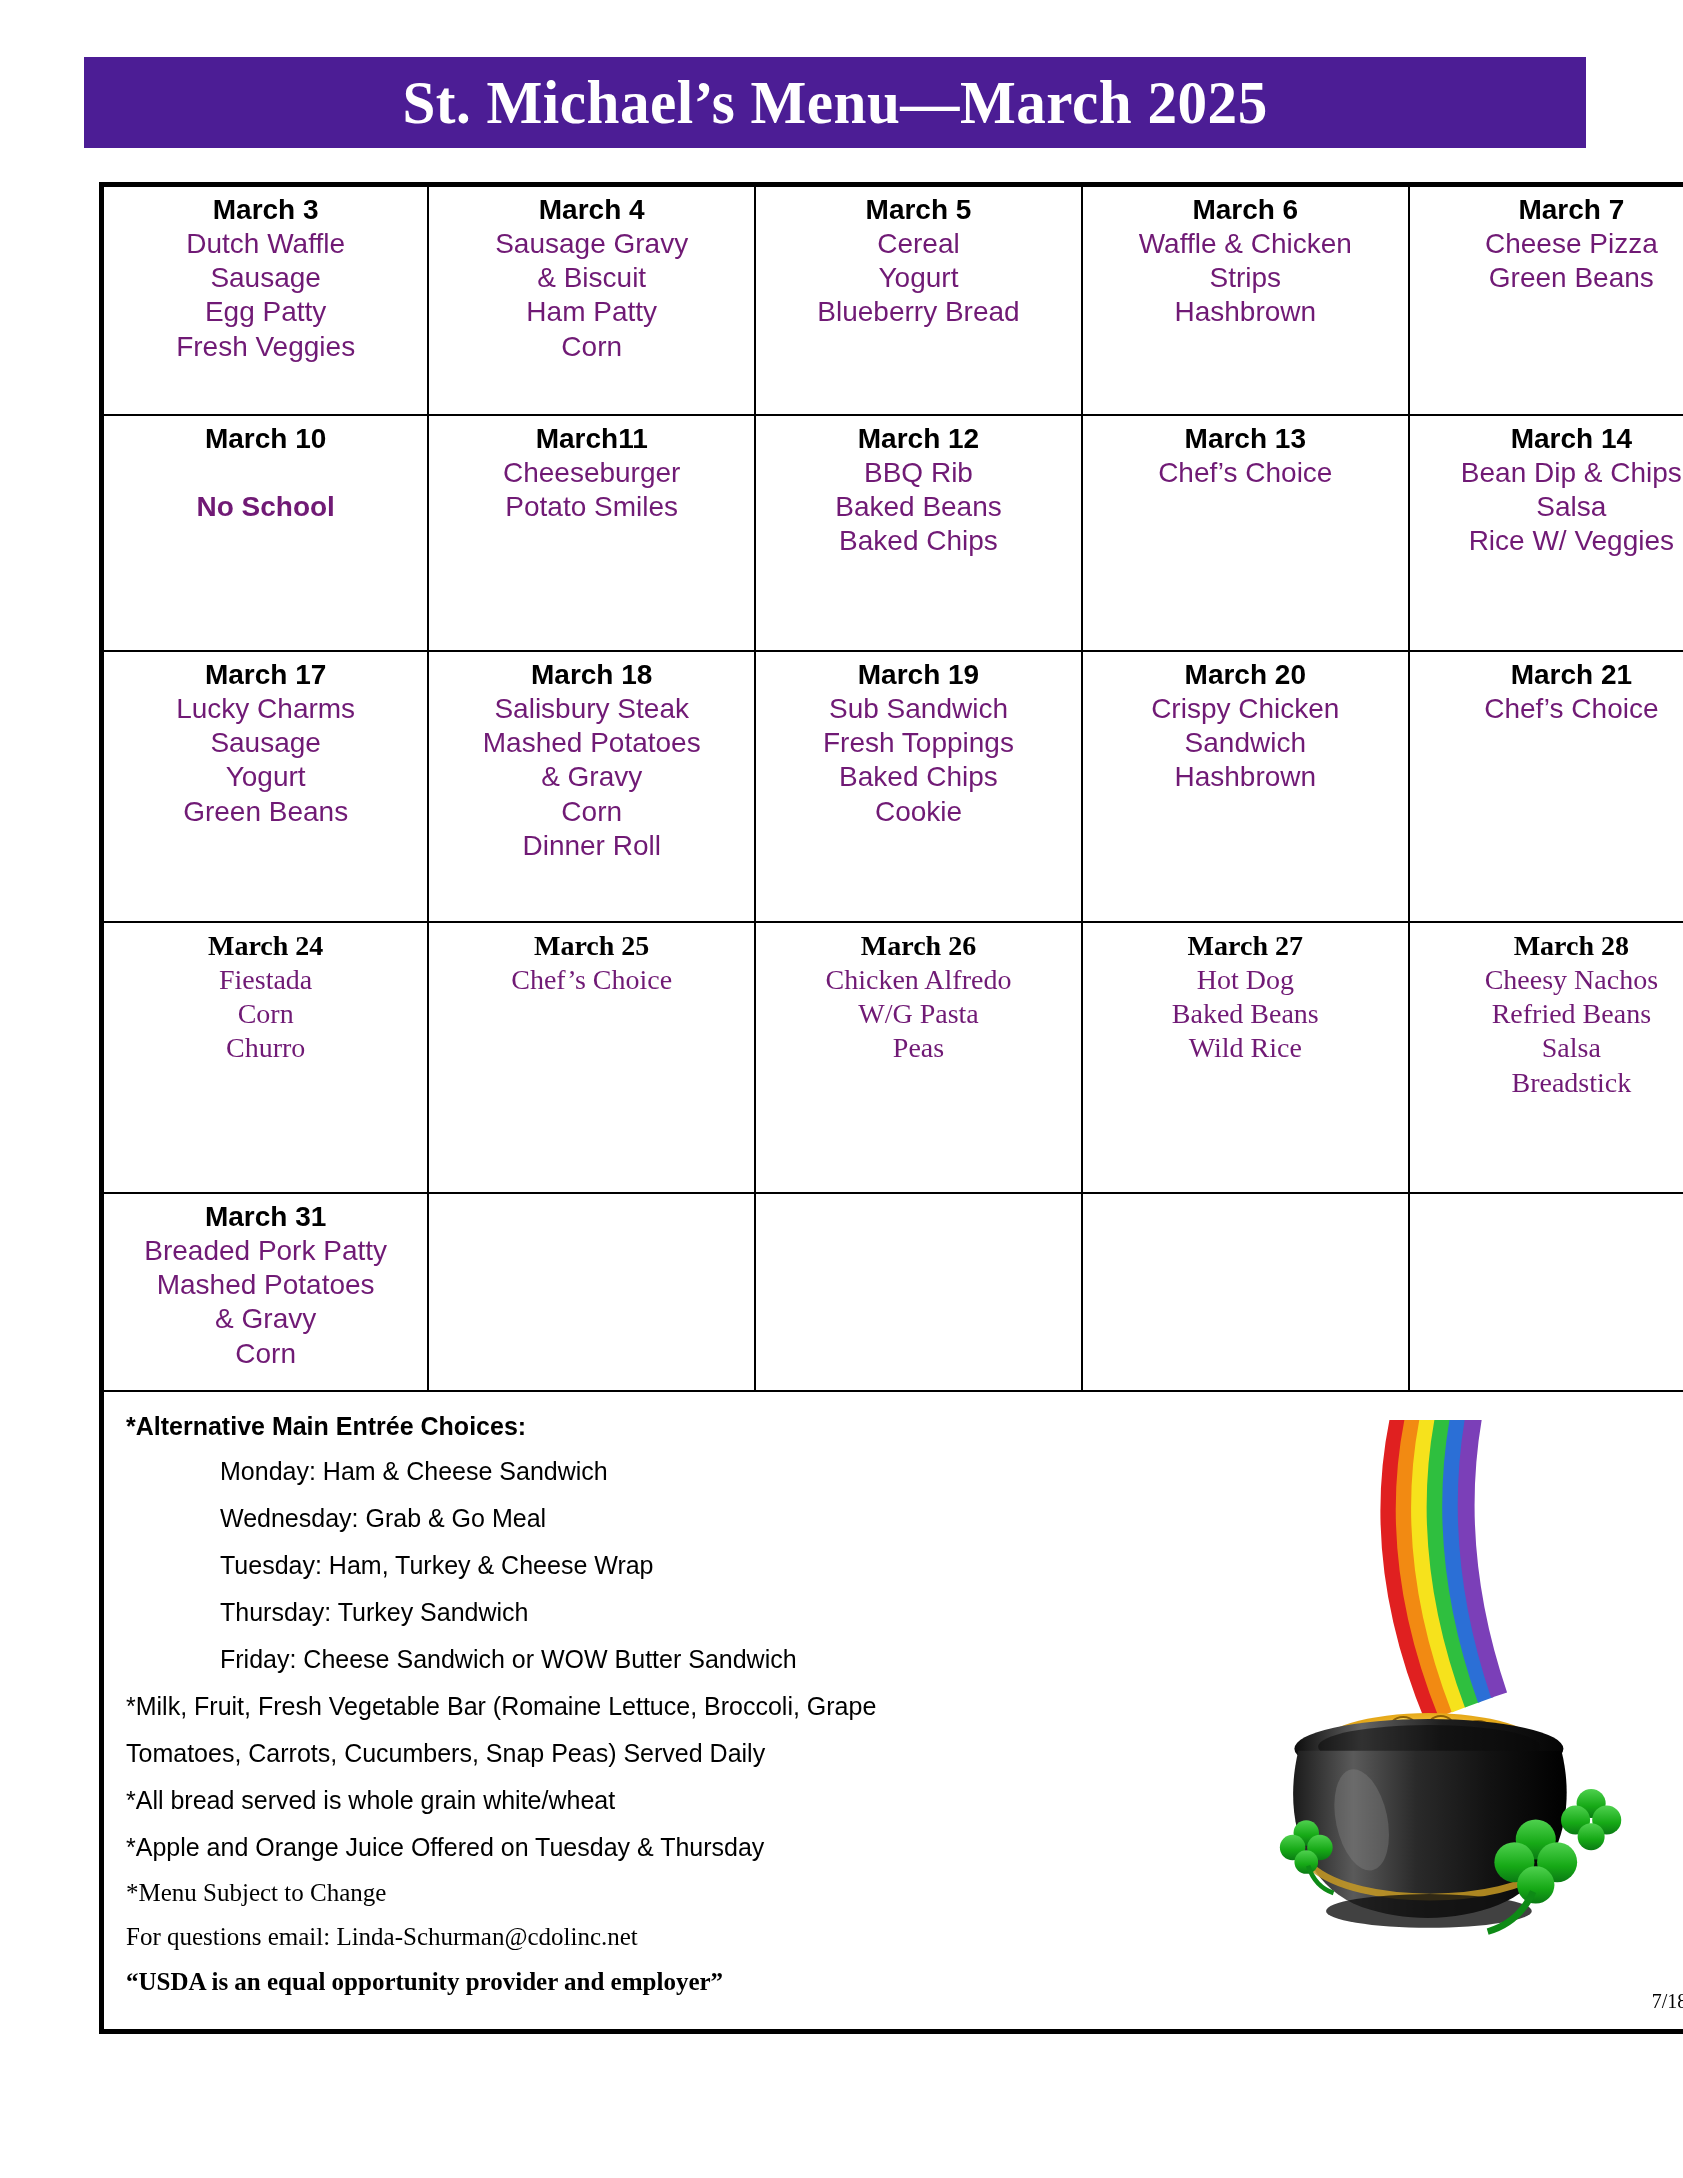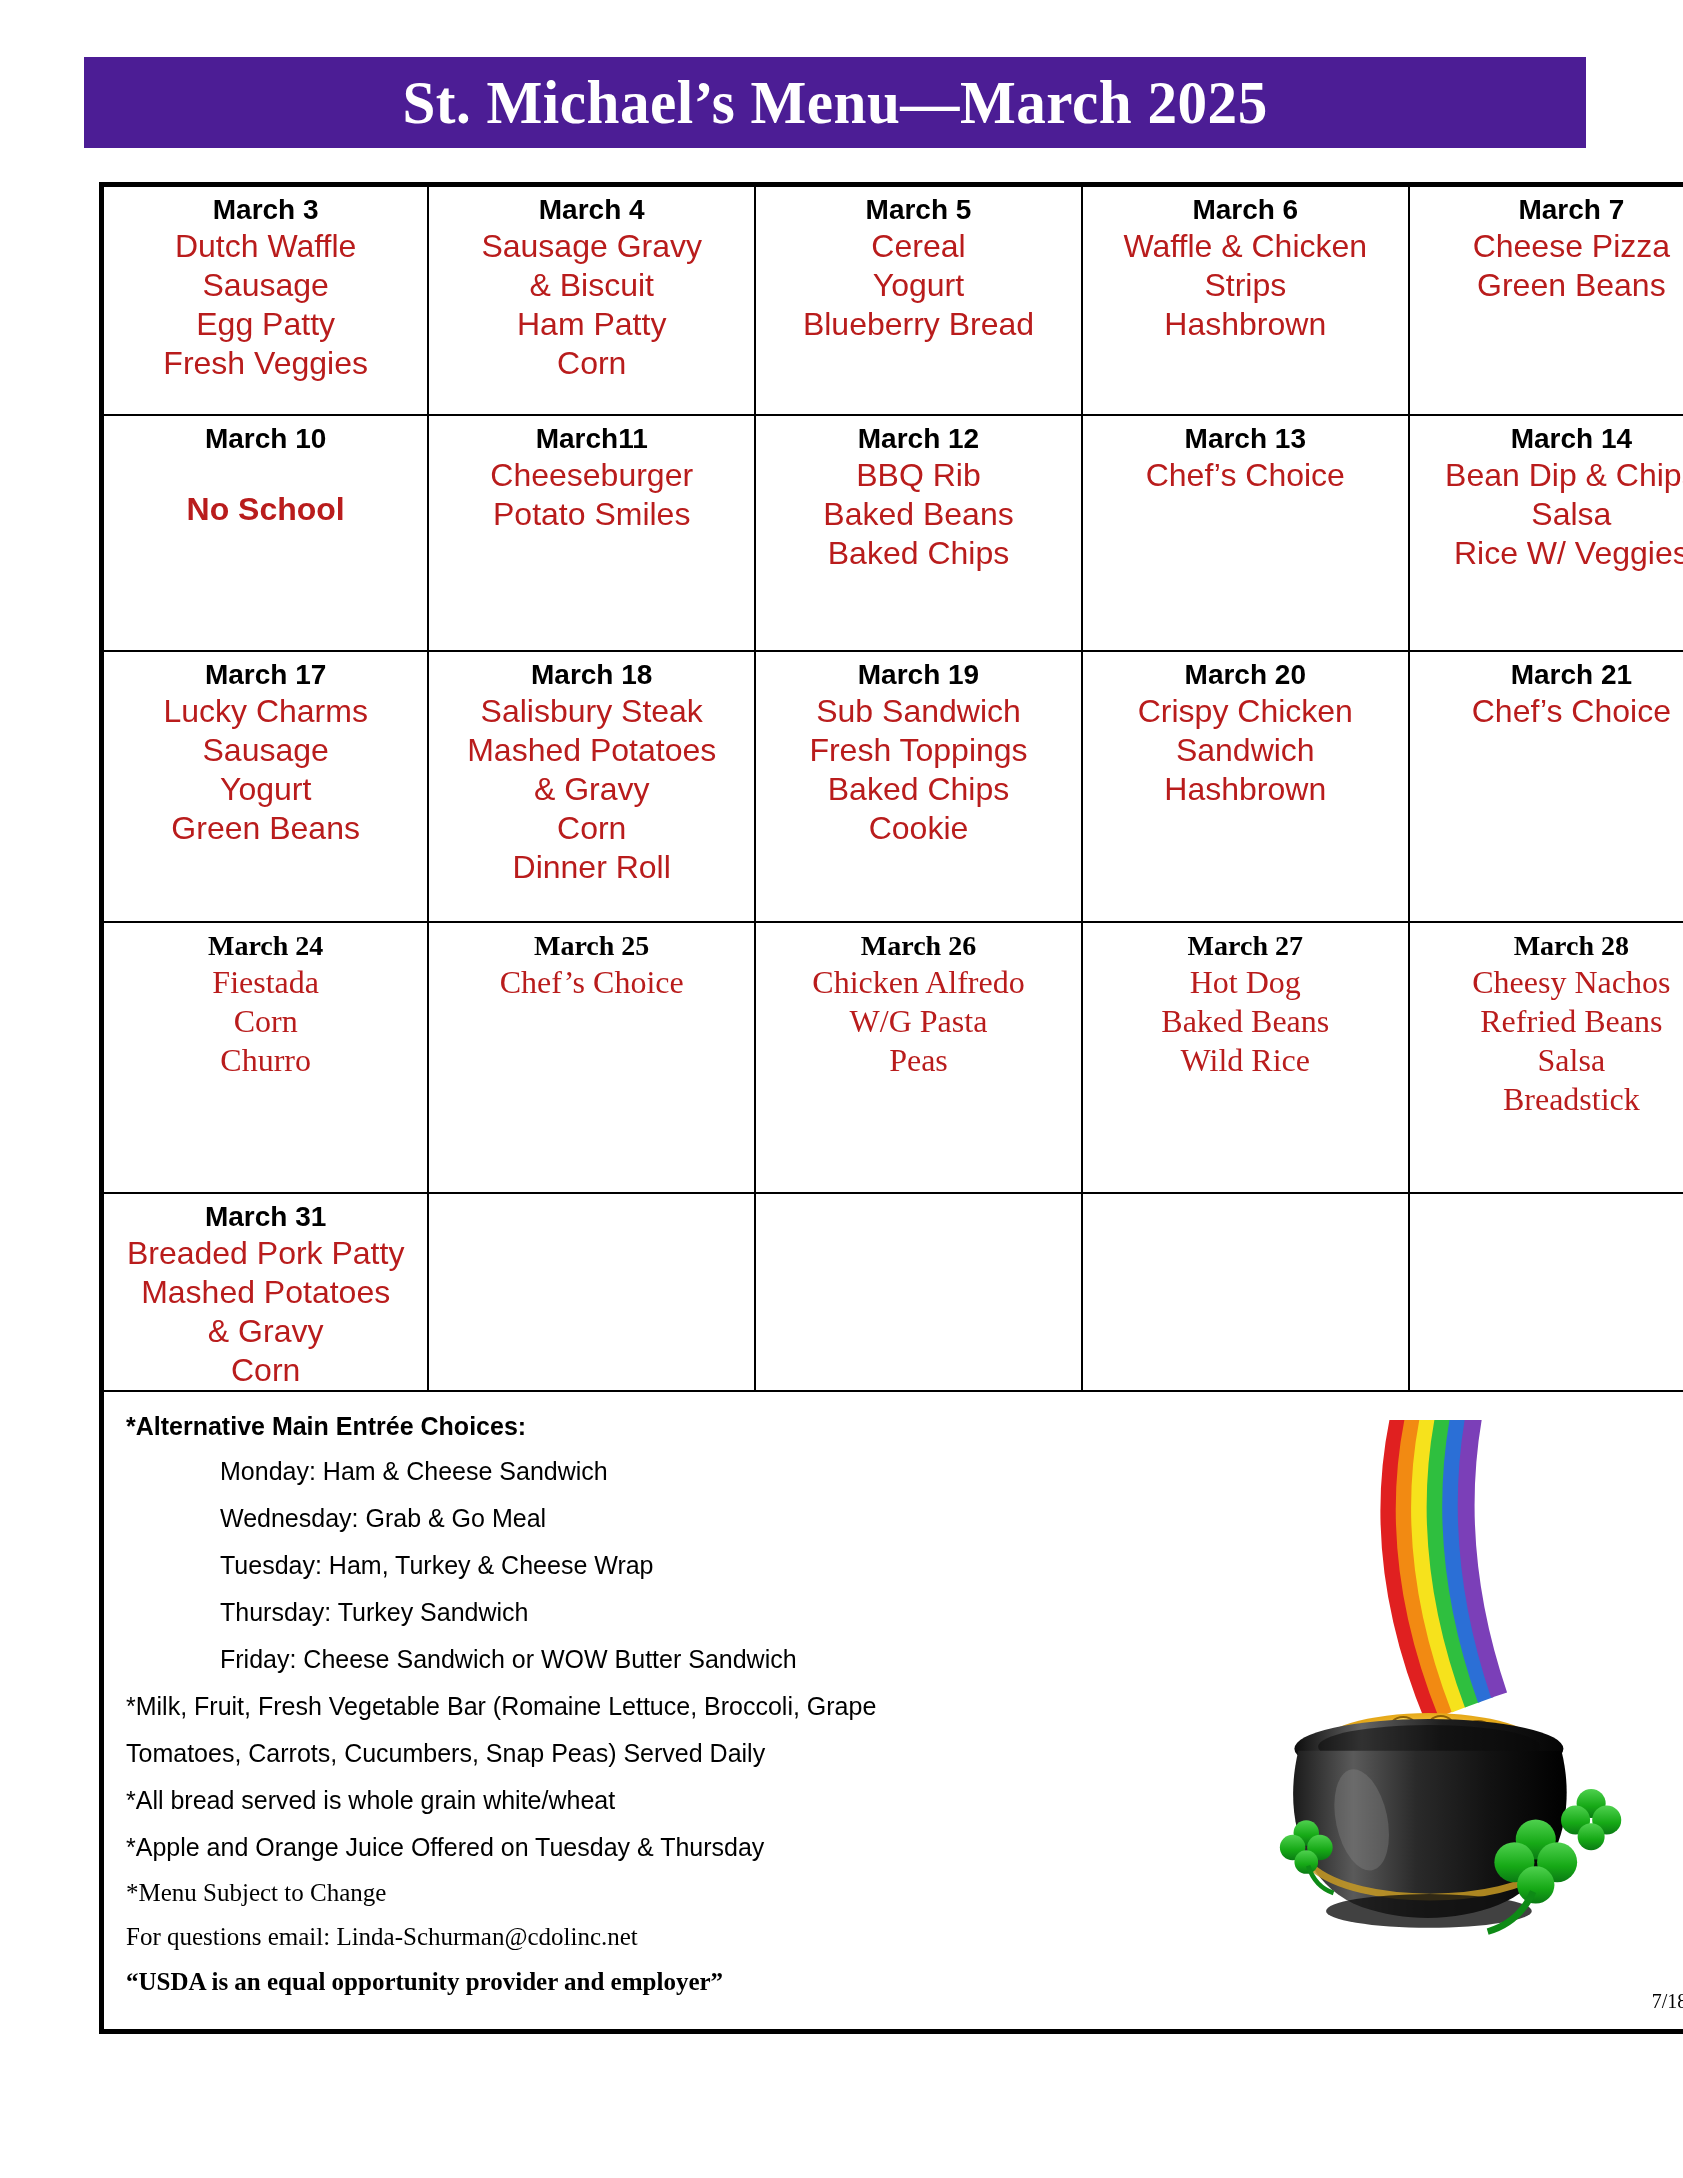--- a/index.html
+++ b/index.html
@@ -71,23 +71,23 @@
   .r5 td { height: 236px; }
 
   .daylabel {
     font-size: 28px;
     font-weight: bold;
     color: #000;
     line-height: 1.22;
     white-space: nowrap;
   }
   .items {
-    font-size: 32px;
+    font-size: 28px;
     font-weight: normal;
-    color: #b91c1c;
+    color: #701a75;
     line-height: 1.22;
     margin-top: 0;
   }
   .items div { white-space: nowrap; }
   .items div.bold { font-weight: bold; }
   .items div.spacer { height: 34px; }
 
   
   .notes {
     position: absolute;

